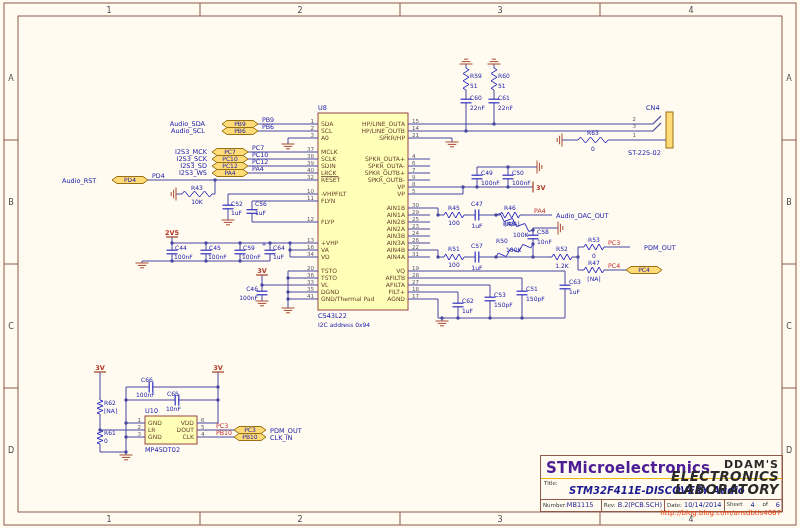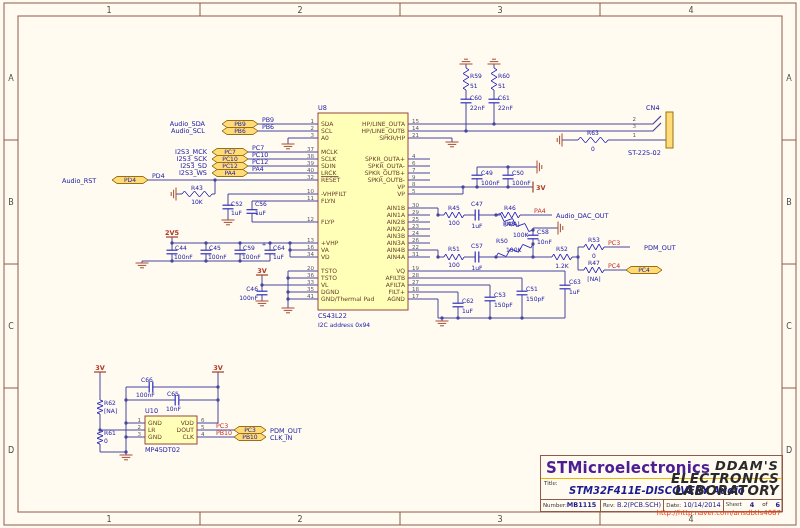--- a/index.html
+++ b/index.html
@@ -6,31 +6,31 @@
   #page{position:relative;width:800px;height:528px;background:#FFFBF0;overflow:hidden;
         font-family:"DejaVu Sans",sans-serif;}
   #schematic{position:absolute;left:0;top:0;}
   svg text{font-family:"DejaVu Sans",sans-serif;}
   
   .tblock{position:absolute;left:540px;top:455px;width:243px;height:57px;
           border:1px solid #8E5A4A;box-sizing:border-box;background:transparent;}
   .tb-r1{position:absolute;left:0;top:0;width:100%;height:22px;}
   .company{position:absolute;left:5px;top:3px;font-size:15px;font-weight:bold;color:#4c1d95;letter-spacing:.2px;}
   .logo{position:absolute;right:3px;top:4px;text-align:right;color:#2A2A2A;line-height:.92;z-index:3;}
-  .logo .l1{font-size:13px;font-style:italic;font-weight:800;letter-spacing:1px;}
+  .logo .l1{font-size:11px;font-weight:800;letter-spacing:1px;}
   .logo .l2,.logo .l3{font-size:13.5px;font-style:italic;font-weight:900;letter-spacing:.4px;}
   .tb-r2{position:absolute;left:0;top:22px;width:100%;height:21px;border-top:1px solid #eab308;}
   .tlbl{position:absolute;left:3px;top:1px;font-size:5.5px;color:#333;}
   .ttl{position:absolute;left:28px;top:6px;font-size:10px;font-weight:bold;font-style:italic;color:#1C1C90;}
   .tb-r3{position:absolute;left:0;top:43px;width:100%;height:12px;border-top:1px solid #8E5A4A;
          display:flex;font-size:6.5px;color:#1C1C90;}
   .tb-r3 .cell{border-right:1px solid #8E5A4A;padding:1px 2px 0 2px;white-space:nowrap;}
   .tb-r3 .cell:last-child{border-right:none;}
   .tb-r3 .sl{font-size:5.5px;color:#333;}
-  .tb-r3 b{font-weight:bold;text-align:center;}
+  .tb-r3 b{font-weight:normal;text-align:center;}
   .c1{width:70px;}.c2{width:64px;}.c3{width:66px;}.c4{flex:1;display:flex;gap:8px;}
   .url{position:absolute;right:1px;top:53px;font-size:7px;color:#F23D0A;white-space:nowrap;z-index:4;}
 </style>
 </head>
 <body>
 
 <div id="page">
   <svg id="schematic" width="800" height="528" viewBox="0 0 800 528">
       <rect x="4" y="3" width="792" height="522" fill="none" stroke="#8E5A4A"></rect>
       <rect x="18" y="16" width="764" height="496" fill="none" stroke="#8E5A4A"></rect>
@@ -726,15 +726,15 @@
       <div class="cell c1"><span class="sl">Number:</span><b>MB1115</b></div>
       <div class="cell c2"><span class="sl">Rev:</span> <span>B.2(PCB.SCH)</span></div>
       <div class="cell c3"><span class="sl">Date:</span> <span>10/14/2014</span></div>
       <div class="cell c4">
         <span class="sl">Sheet</span>
         <b>4</b>
         <span class="sl">of</span>
         <b>6</b>
       </div>
     </div>
-    <div class="url">http://http.naver.com/ansdbtls4067</div>
+    <div class="url">http://blog.blog.com/ansdbtls4067</div>
   </div>
 </div>
 
 </body></html>

